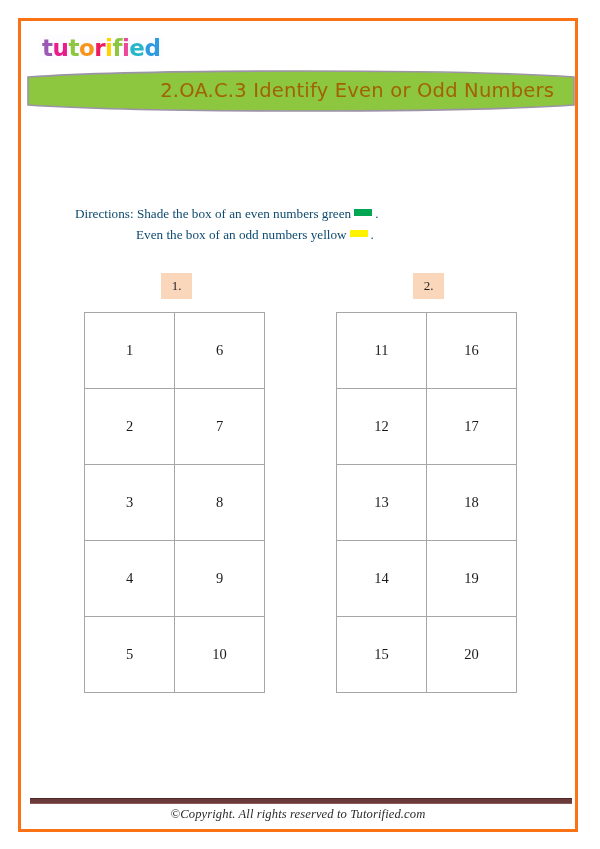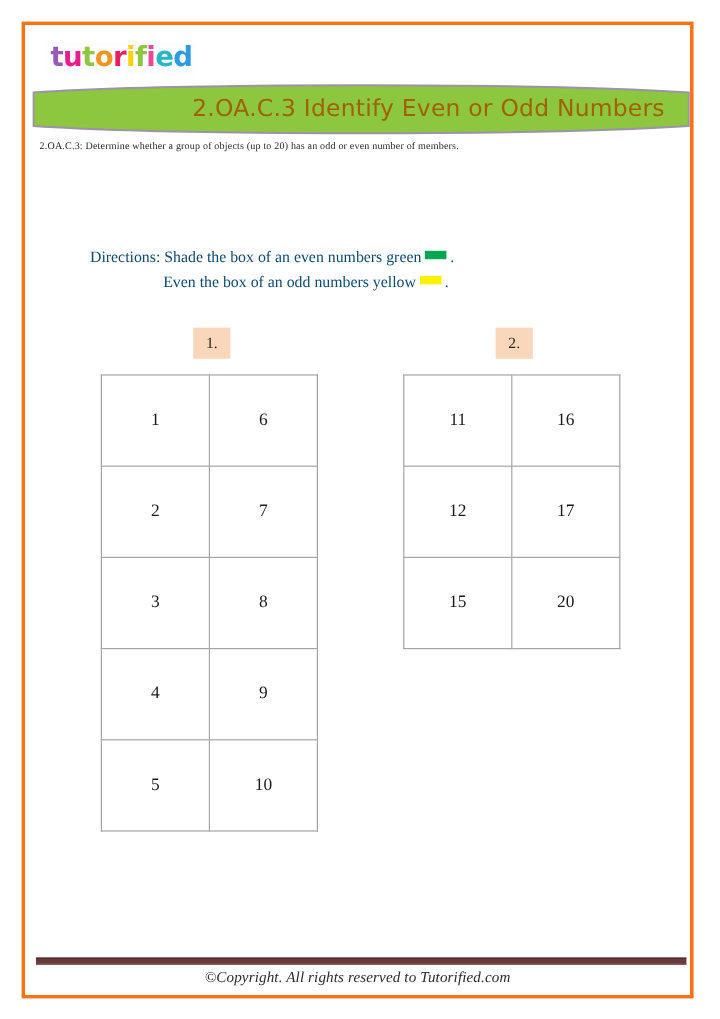--- a/index.html
+++ b/index.html
@@ -180,21 +180,20 @@
 
     <div id="logo"><span style="color: rgb(155, 89, 182);">t</span><span style="color: rgb(233, 30, 140);">u</span><span style="color: rgb(141, 198, 63);">t</span><span style="color: rgb(247, 148, 30);">o</span><span style="color: rgb(236, 28, 94);">r</span><span style="color: rgb(255, 210, 0);">i</span><span style="color: rgb(141, 198, 63);">f</span><span style="color: rgb(236, 72, 153);">i</span><span style="color: rgb(41, 182, 200);">e</span><span style="color: rgb(46, 155, 224);">d</span></div>
 
     <div id="banner-wrap">
       <svg id="banner-svg" viewBox="0 0 550 44" preserveAspectRatio="none">
         <path id="banner-path" d="M2,8 C120,0 430,0 548,8 L548,36 C430,44 120,44 2,36 Z" fill="#8DC63F" stroke="#9C93A8" stroke-width="1.6"></path>
       </svg>
       <div id="banner-title" style="color: #a16207;">2.OA.C.3 Identify Even or Odd Numbers</div>
     </div>
 
-    <div id="standard-desc">2.OA.C.3: Determine whether a group of objects (up to 20) has an odd or even number of members.</div>
 
     <div id="directions">
       <span class="dline">
         <span>Directions: Shade the box of an even numbers green</span><span class="swatch" id="swatch-green" style="background: rgb(0, 166, 81);"></span><span>.</span>
       </span>
       <span class="dline indent">
         <span>Even the box of an odd numbers yellow</span><span class="swatch" id="swatch-yellow" style="background: rgb(255, 242, 0);"></span><span>.</span>
       </span>
     </div>
 
@@ -229,20 +228,28 @@
       <tbody>
           <tr>
             <td>11</td>
             <td>16</td>
           </tr>
           <tr>
             <td>12</td>
             <td>17</td>
           </tr>
           <tr>
+            <td>13</td>
+            <td>18</td>
+          </tr>
+          <tr>
+            <td>14</td>
+            <td>19</td>
+          </tr>
+          <tr>
             <td>15</td>
             <td>20</td>
           </tr>
         </tbody>
     </table>
 
     <div id="footer-rule" style="background: rgb(107, 58, 58);"></div>
     <div id="footer-text">©Copyright. All rights reserved to Tutorified.com</div>
 
   </div>

